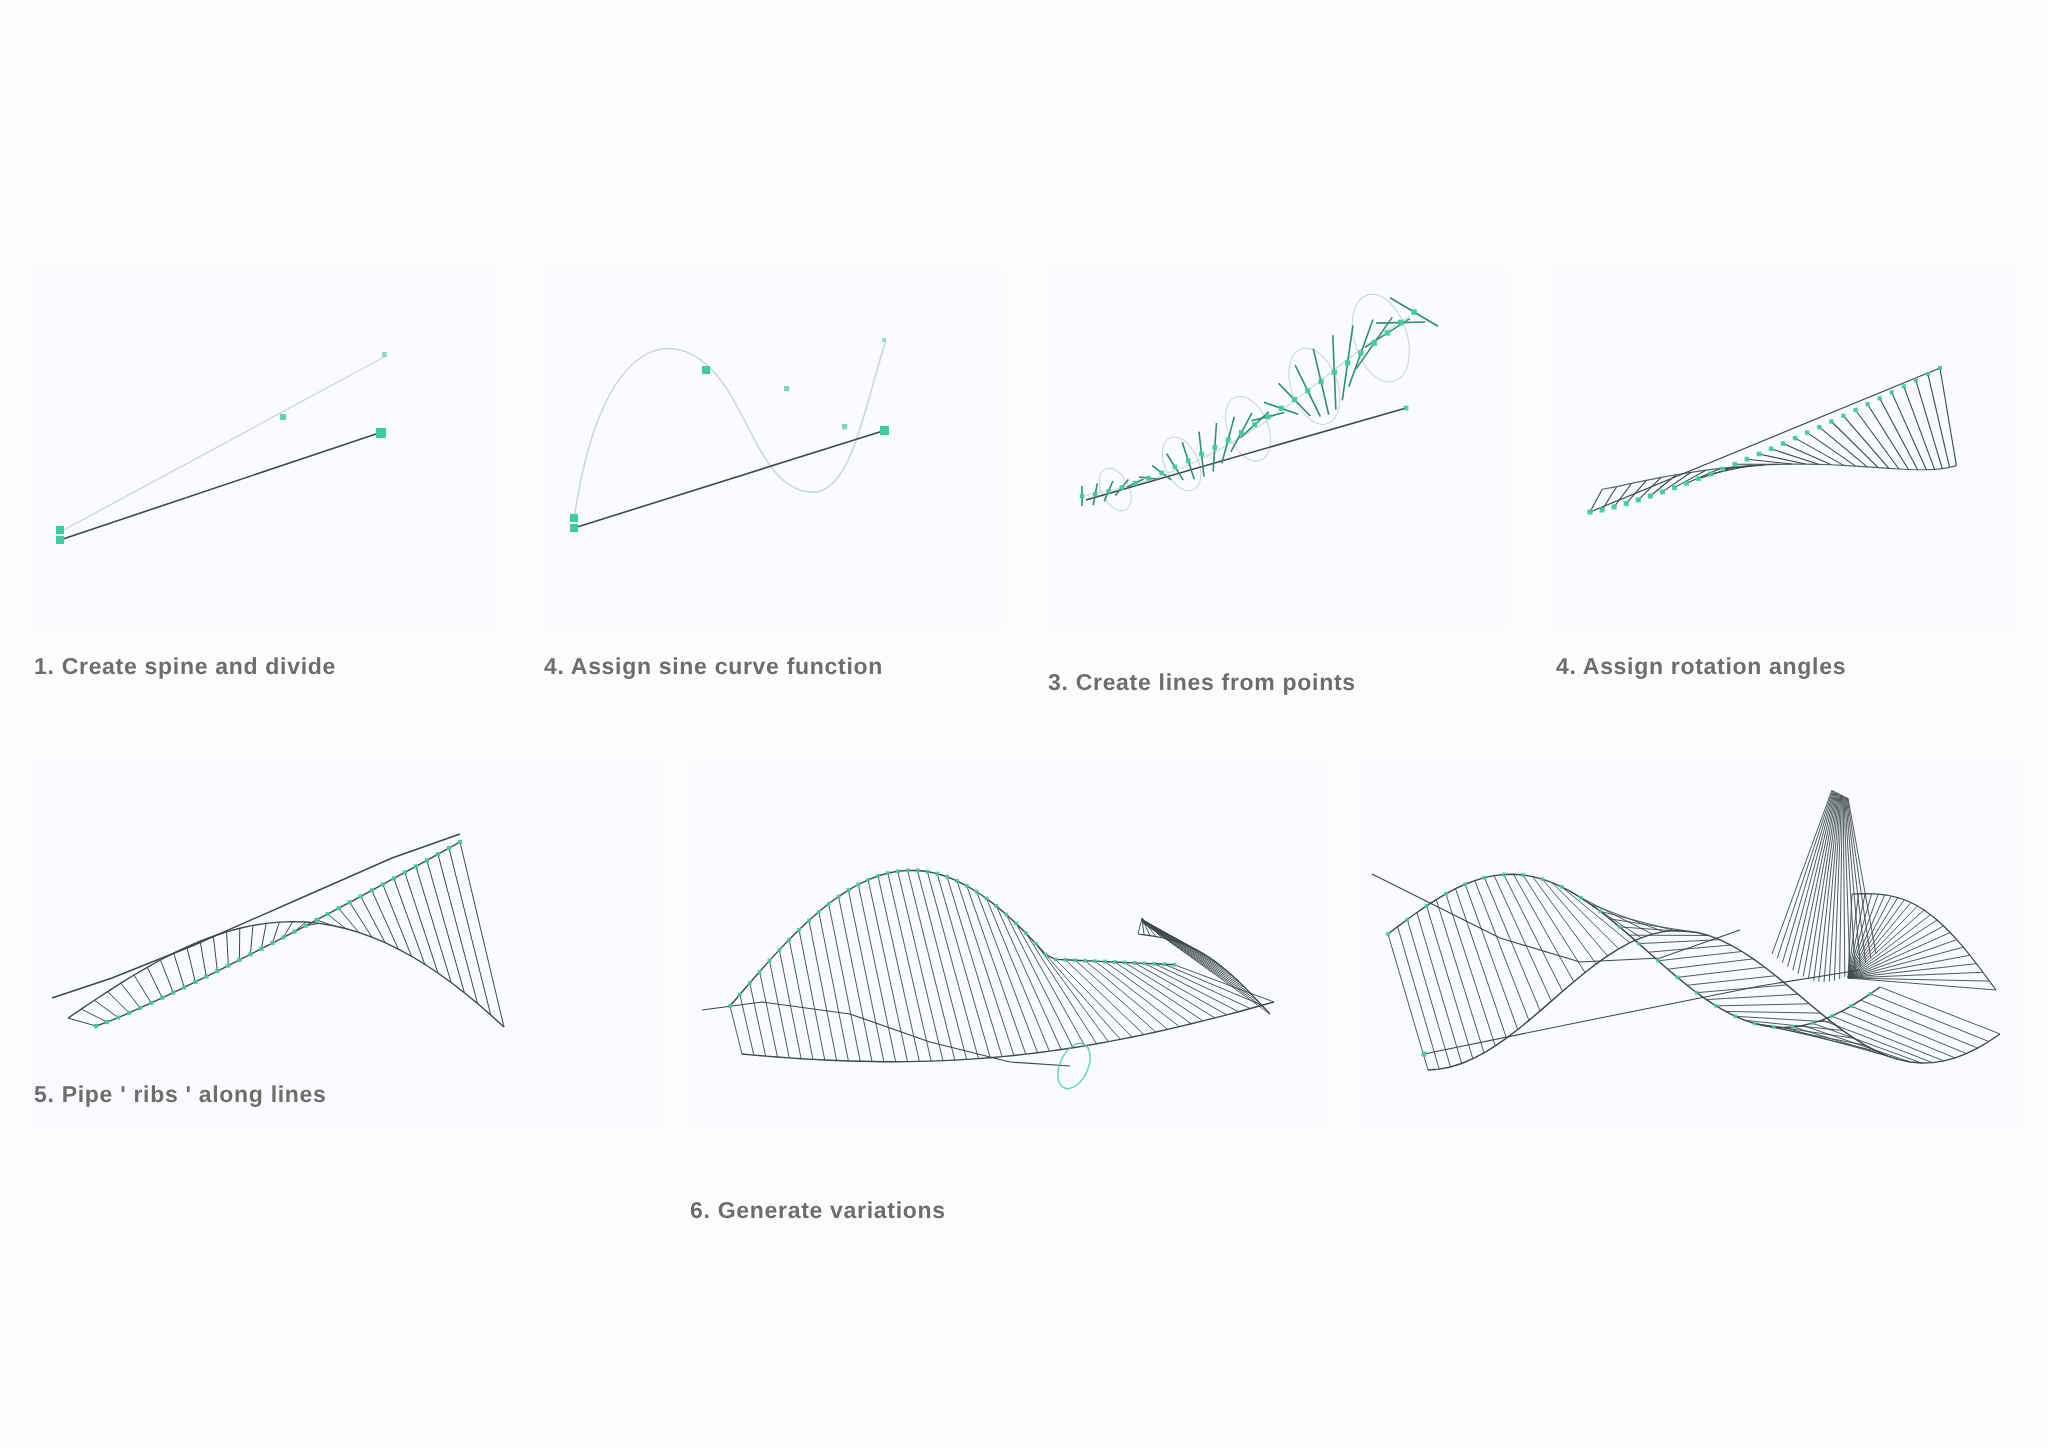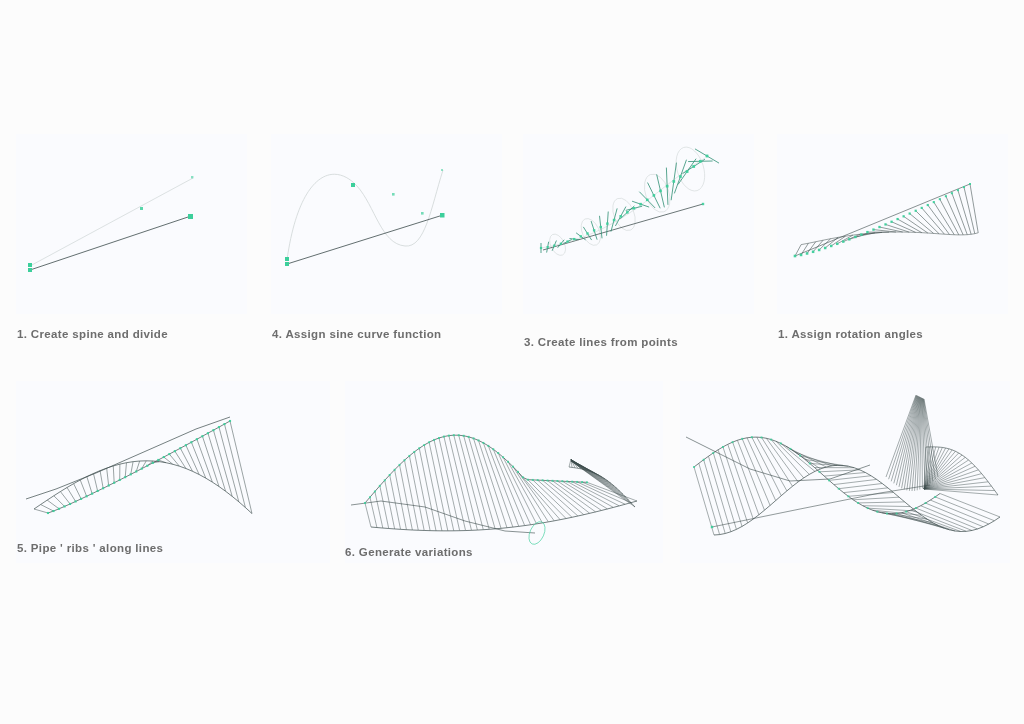--- a/index.html
+++ b/index.html
@@ -54,21 +54,21 @@
   #cap-2 { left: 272px; top: 328px; }
   #cap-3 { left: 524px; top: 336px; }
   #cap-4 { left: 778px; top: 328px; }
 
   
   #panel-5 { left: 16px;  top: 381px; width: 314px; height: 182px; }
   #panel-6 { left: 345px; top: 381px; width: 318px; height: 182px; }
   #panel-7 { left: 680px; top: 381px; width: 330px; height: 182px; }
 
   #cap-5 { left: 17px;  top: 542px; }
-  #cap-6 { left: 345px; top: 546px; }
+  #cap-6 { left: 345px; top: 600px; }
 
   .node { fill: #3ccf9b; }
   .rib  { stroke: #2f8f73; fill: none; }
   .wire { stroke: #3b4a4a; fill: none; }
   .ghost{ stroke: #cfd6d6; fill: none; }
 </style>
 </head>
 <body>
 
 <div class="sheet">
@@ -239,21 +239,21 @@
           <rect x="155.73" y="67.05" width="2.124137931034483" height="2.124137931034483" class="node" opacity="0.95"></rect>
           <rect x="161.78" y="64.12" width="2.103448275862069" height="2.103448275862069" class="node" opacity="0.95"></rect>
           <rect x="167.82" y="61.15" width="2.0827586206896553" height="2.0827586206896553" class="node" opacity="0.95"></rect>
           <rect x="173.87" y="58.16" width="2.0620689655172413" height="2.0620689655172413" class="node" opacity="0.95"></rect>
           <rect x="179.91" y="55.13" width="2.0413793103448277" height="2.0413793103448277" class="node" opacity="0.95"></rect>
           <rect x="185.96" y="52.08" width="2.020689655172414" height="2.020689655172414" class="node" opacity="0.95"></rect>
           <rect x="192.00" y="49.00" width="2" height="2" class="node" opacity="0.95"></rect>
         </g>
     </svg>
   </div>
-  <div class="caption" id="cap-4">1. Assign rotation angles</div>
+  <div class="caption" id="cap-4">4. Assign rotation angles</div>
 
   <div class="panel" id="panel-5">
     <svg viewBox="0 0 314 182" preserveAspectRatio="none">
       <g id="p5-surface" class="wire" stroke-width="0.5">
           <line x1="32.00" y1="132.00" x2="18.00" y2="128.00"></line>
           <line x1="37.52" y1="130.03" x2="24.61" y2="123.53"></line>
           <line x1="43.03" y1="127.79" x2="31.21" y2="119.11"></line>
           <line x1="48.55" y1="125.42" x2="37.82" y2="114.78"></line>
           <line x1="54.06" y1="122.97" x2="44.42" y2="110.57"></line>
           <line x1="59.58" y1="120.46" x2="51.03" y2="106.51"></line>

